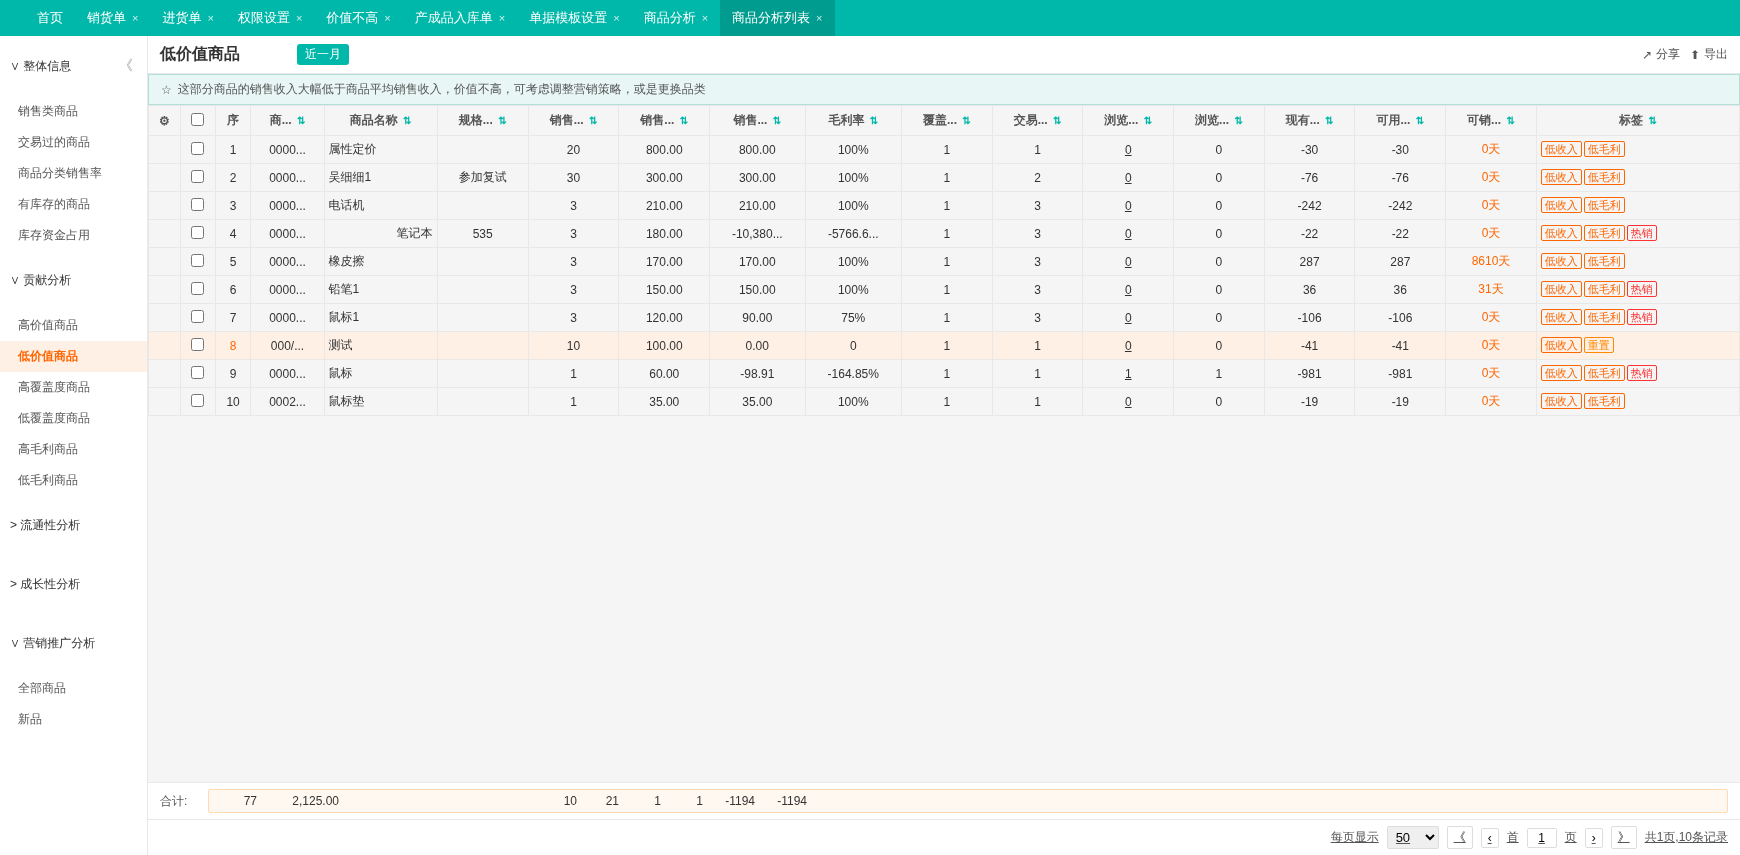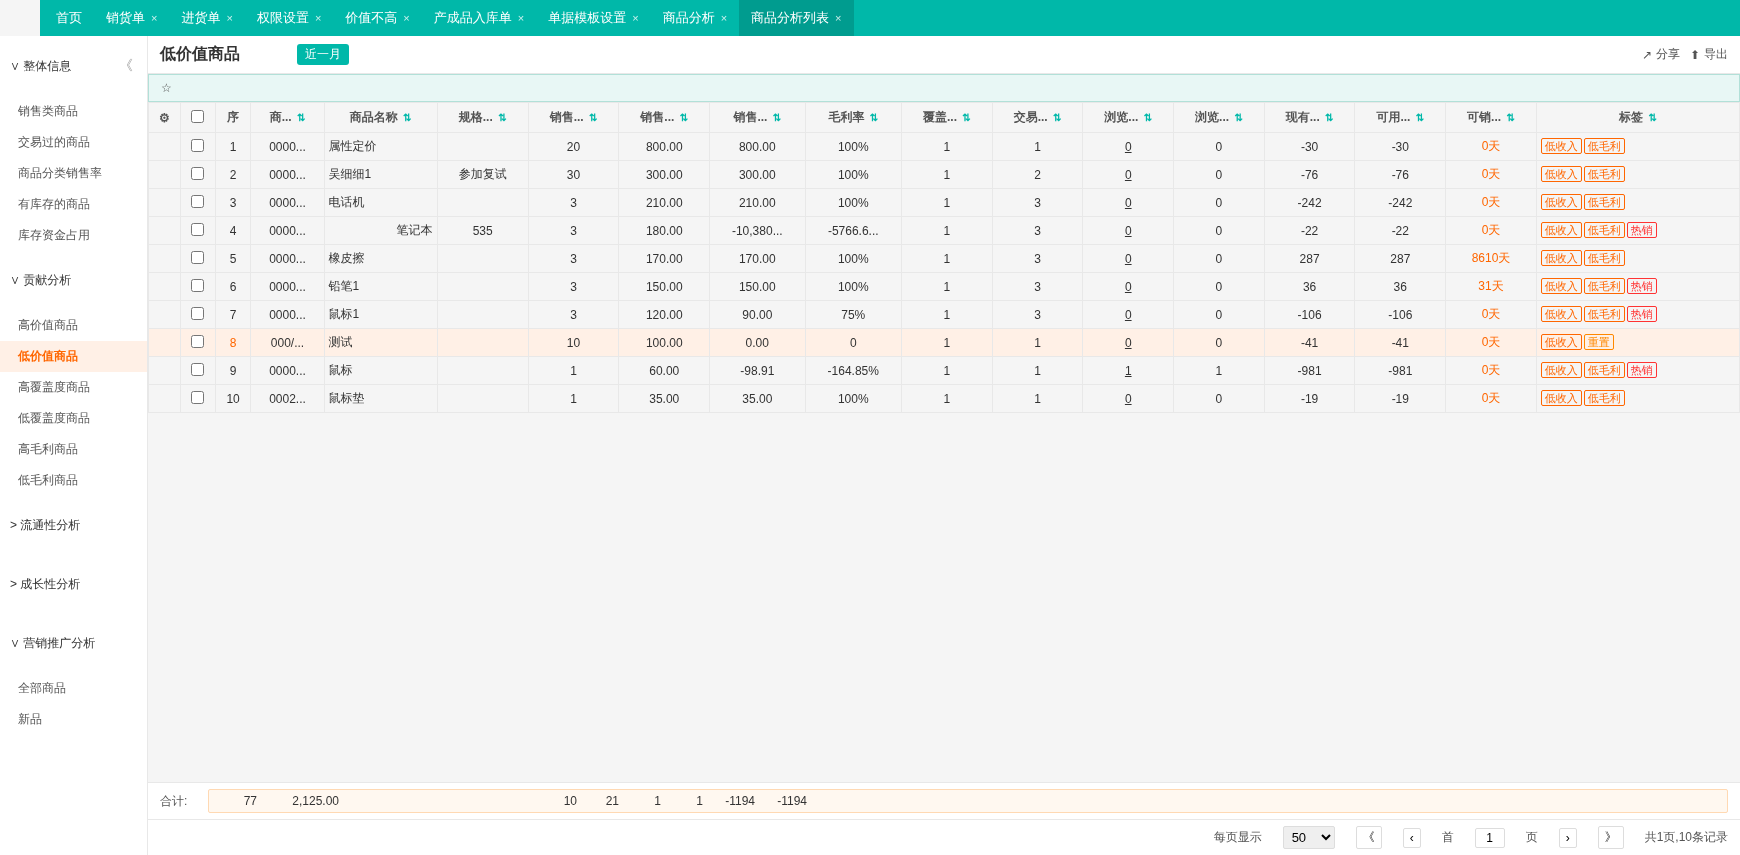--- a/index.html
+++ b/index.html
@@ -4,23 +4,22 @@
   <style>
     * { box-sizing: border-box; margin: 0; padding: 0; }
     body { font-family: 'Microsoft YaHei', Arial, sans-serif; font-size: 12px; background: #f5f5f5; color: #333; }
     
     
     .top-nav {
       display: flex;
       align-items: center;
       background: #00b8a9;
       height: 36px;
-      padding: 0 4px;
+      padding: 0 25px;
       gap: 0;
-      margin-left: 40px;
     }
     .nav-item {
       color: #fff;
       padding: 0 12px;
       height: 36px;
       display: flex;
       align-items: center;
       cursor: pointer;
       white-space: nowrap;
       font-size: 13px;
@@ -169,23 +168,24 @@
     
     .footer {
       background: #fff;
       border-top: 1px solid #e8e8e8;
     }
     .pagination {
       display: flex;
       align-items: center;
       justify-content: flex-end;
       padding: 6px 12px;
-      gap: 21px;
+      gap: 8px;
       font-size: 12px;
       color: #555;
+      text-decoration: underline;
     }
     .pagination select {
       border: 1px solid #ddd;
       border-radius: 2px;
       padding: 2px 4px;
       font-size: 13px;
     }
     .page-btn {
       border: 1px solid #ddd;
       background: #fff;
@@ -300,20 +300,21 @@
         </div>
         <div class="action-btn">
           <span>⬆</span>
           <span>导出</span>
         </div>
       </div>
     </div>
 
     <div class="info-banner">
       <span>☆</span>
+      <span>这部分商品的销售收入大幅低于商品平均销售收入，价值不高，可考虑调整营销策略，或是更换品类</span>
     </div>
 
     <div class="table-area">
       <table>
         <thead>
           <tr>
             <th>⚙</th>
             <th><input type="checkbox" style=""></th>
             <th>序</th>
             <th>商... <span class="sort-icon">⇅</span></th>

